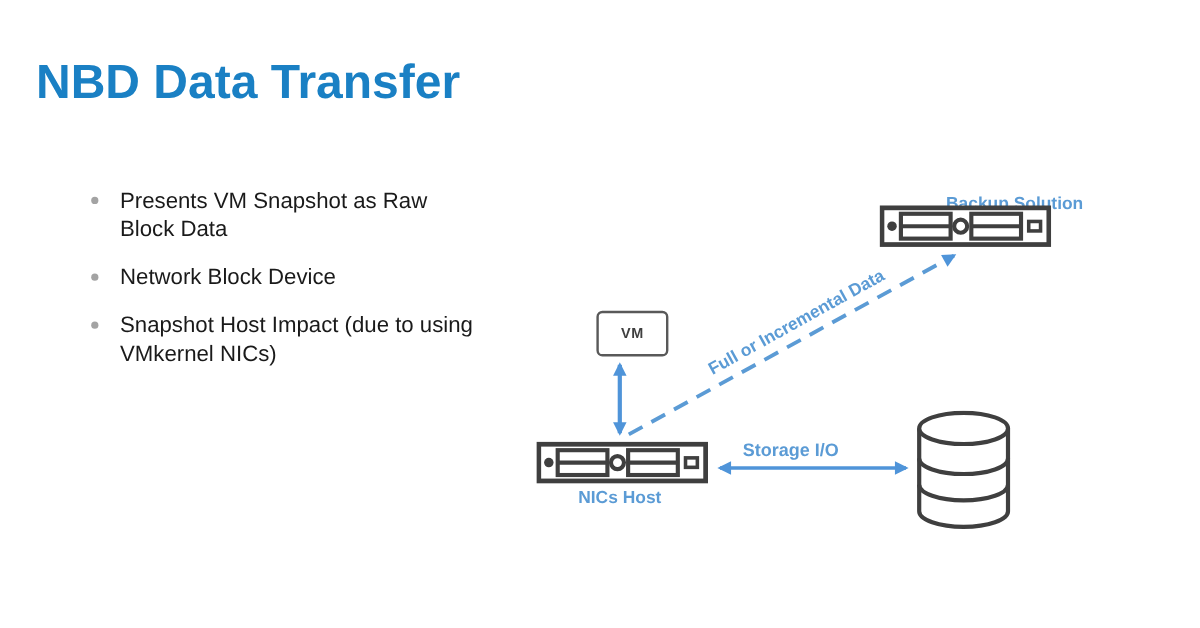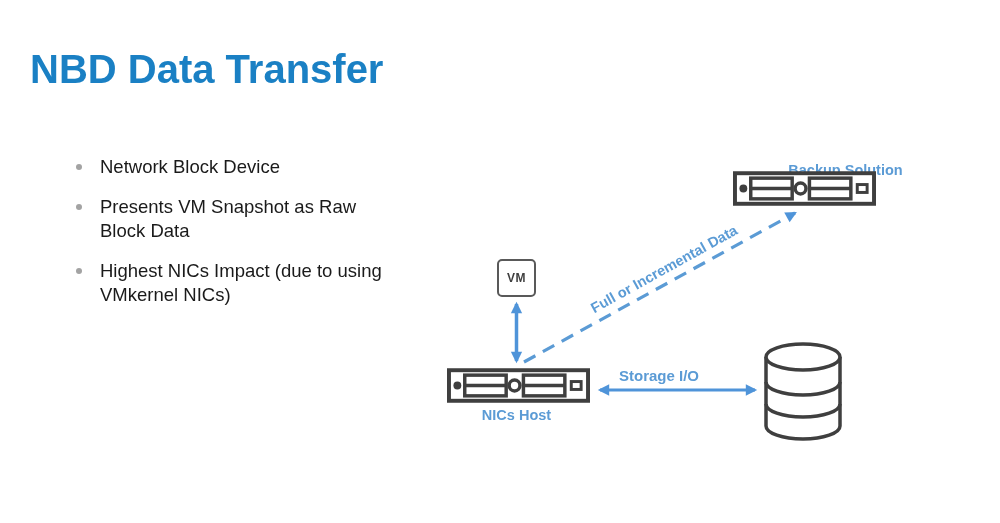--- a/index.html
+++ b/index.html
@@ -30,40 +30,40 @@
     text-align:center; white-space:nowrap;
   }
   .lbl-backup  { left:774px; top:146px; width:143px;margin-top:16px; }
   .lbl-esxi    { left:445px; top:407px; width:143px; }
   .lbl-storage { left:579px; top:367px; width:160px; font-size:15px; }
   .lbl-dashed  {
     left:571px; top:261px; width:186px;
     transform:rotate(-29deg); transform-origin:center center;
   }
   .vm-box {
-    position:absolute; left:497px; top:259px; width:39px; height:38px;
+    position:absolute; left:497px; top:259px; width:60px; height:38px;
     box-sizing:border-box; border:2.5px solid #595959; border-radius:5px;
     background:#ffffff; display:flex; align-items:center; justify-content:center;
     font-size:12px; font-weight:700; color:#3f3f3f; letter-spacing:0.5px;
   }
   .icon-abs { position:absolute; }
   .arrow-layer { position:absolute; left:0; top:0; pointer-events:none; }
 </style>
 </head>
 <body>
 
 <div class="slide">
 
   <h1 class="slide-title">NBD Data Transfer</h1>
 
   <ul class="bullet-list">
-    <li>Network Block Device</li>
     <li>Presents VM Snapshot as Raw
 Block Data</li>
-    <li>Highest NICs Impact (due to using
+    <li>Network Block Device</li>
+    <li>Snapshot Host Impact (due to using
 VMkernel NICs)</li>
   </ul>
 
   <svg class="arrow-layer" width="1000" height="523" viewBox="0 0 1000 523">
     <defs>
       <marker id="ah" viewBox="0 0 12 12" markerWidth="13" markerHeight="13" refX="9.5" refY="6" orient="auto-start-reverse" markerUnits="userSpaceOnUse">
         <path d="M1,0.8 L11.5,6 L1,11.2 Z" fill="#4f94d9"></path>
       </marker>
     </defs>
     <line x1="516.5" y1="304" x2="516.5" y2="361" stroke="#4f94d9" stroke-width="3.5" marker-start="url(#ah)" marker-end="url(#ah)"></line>

